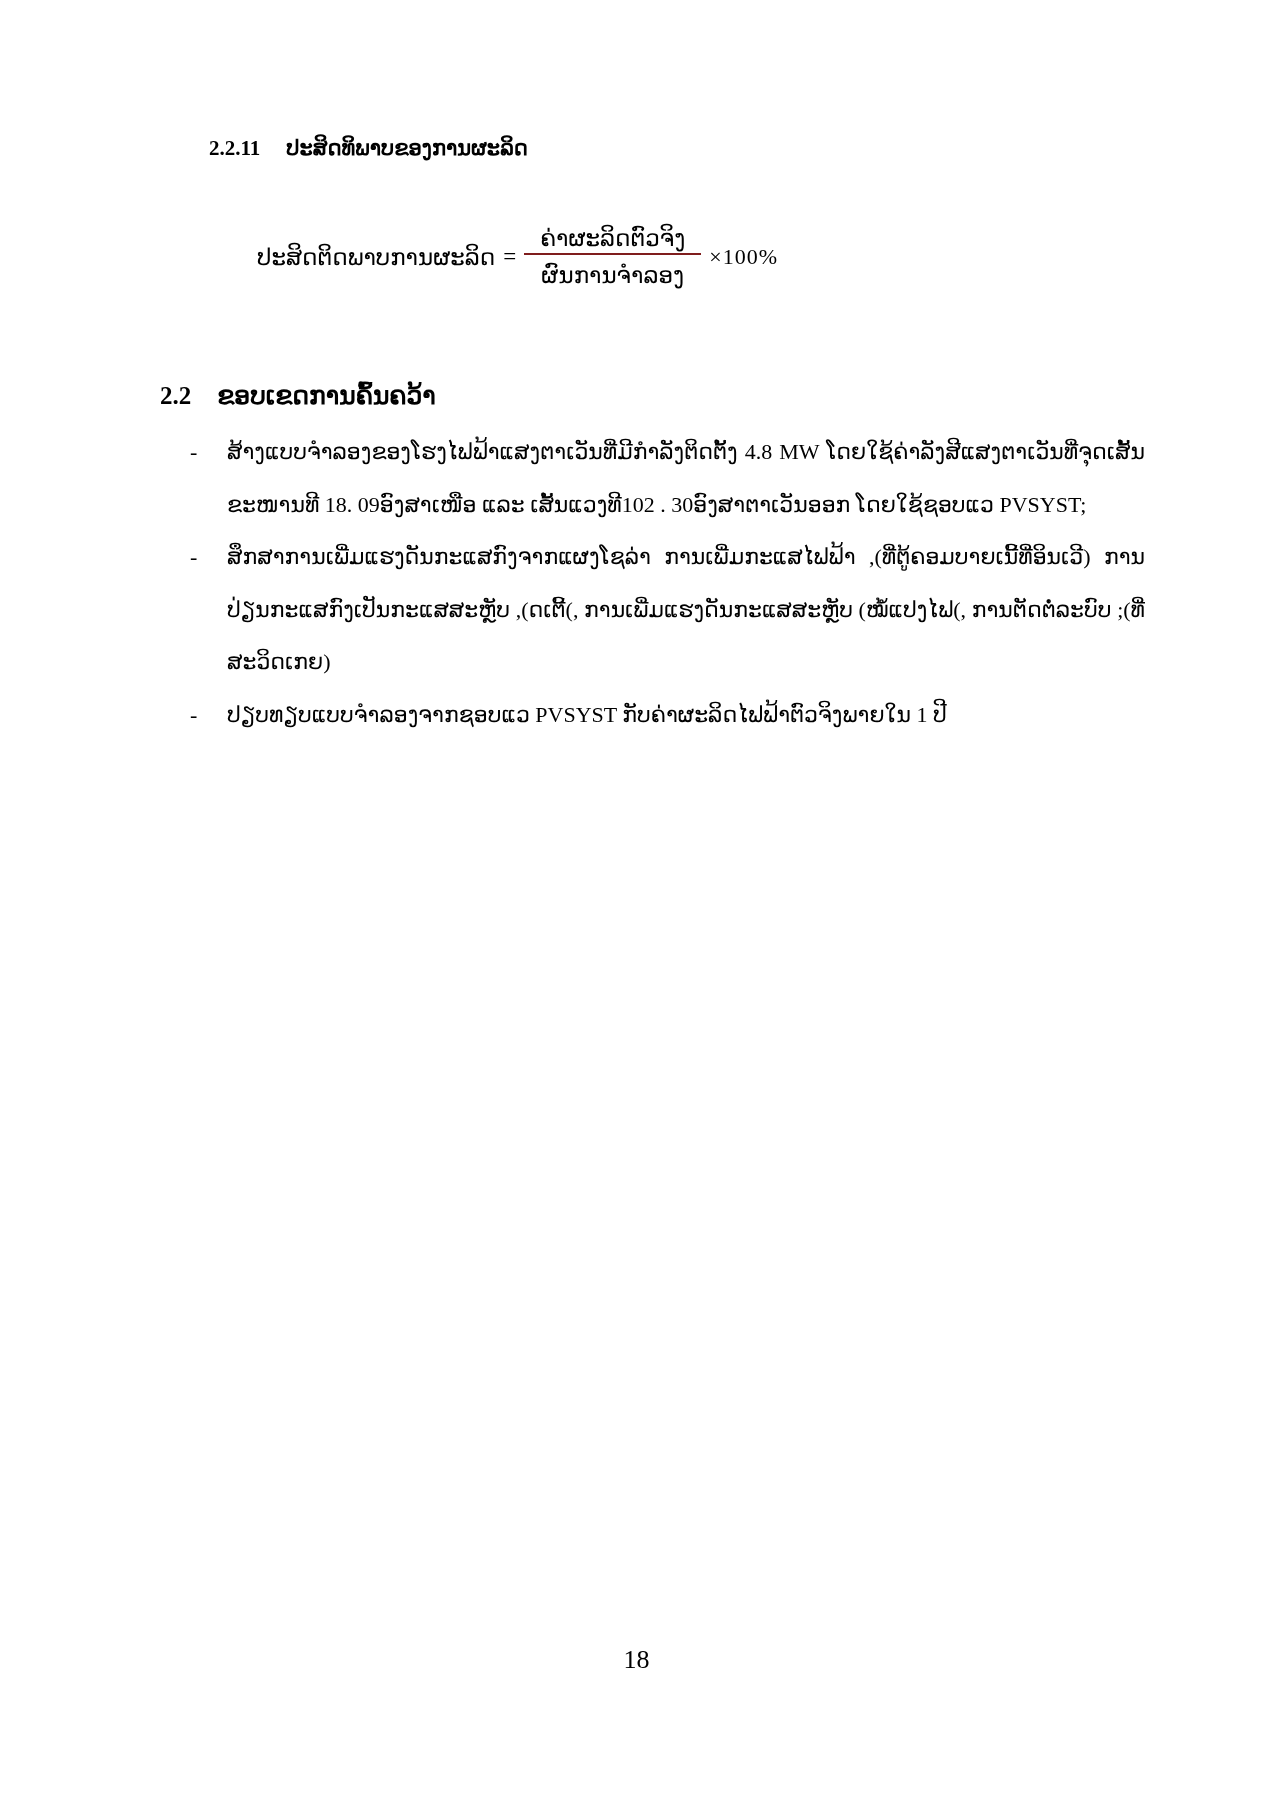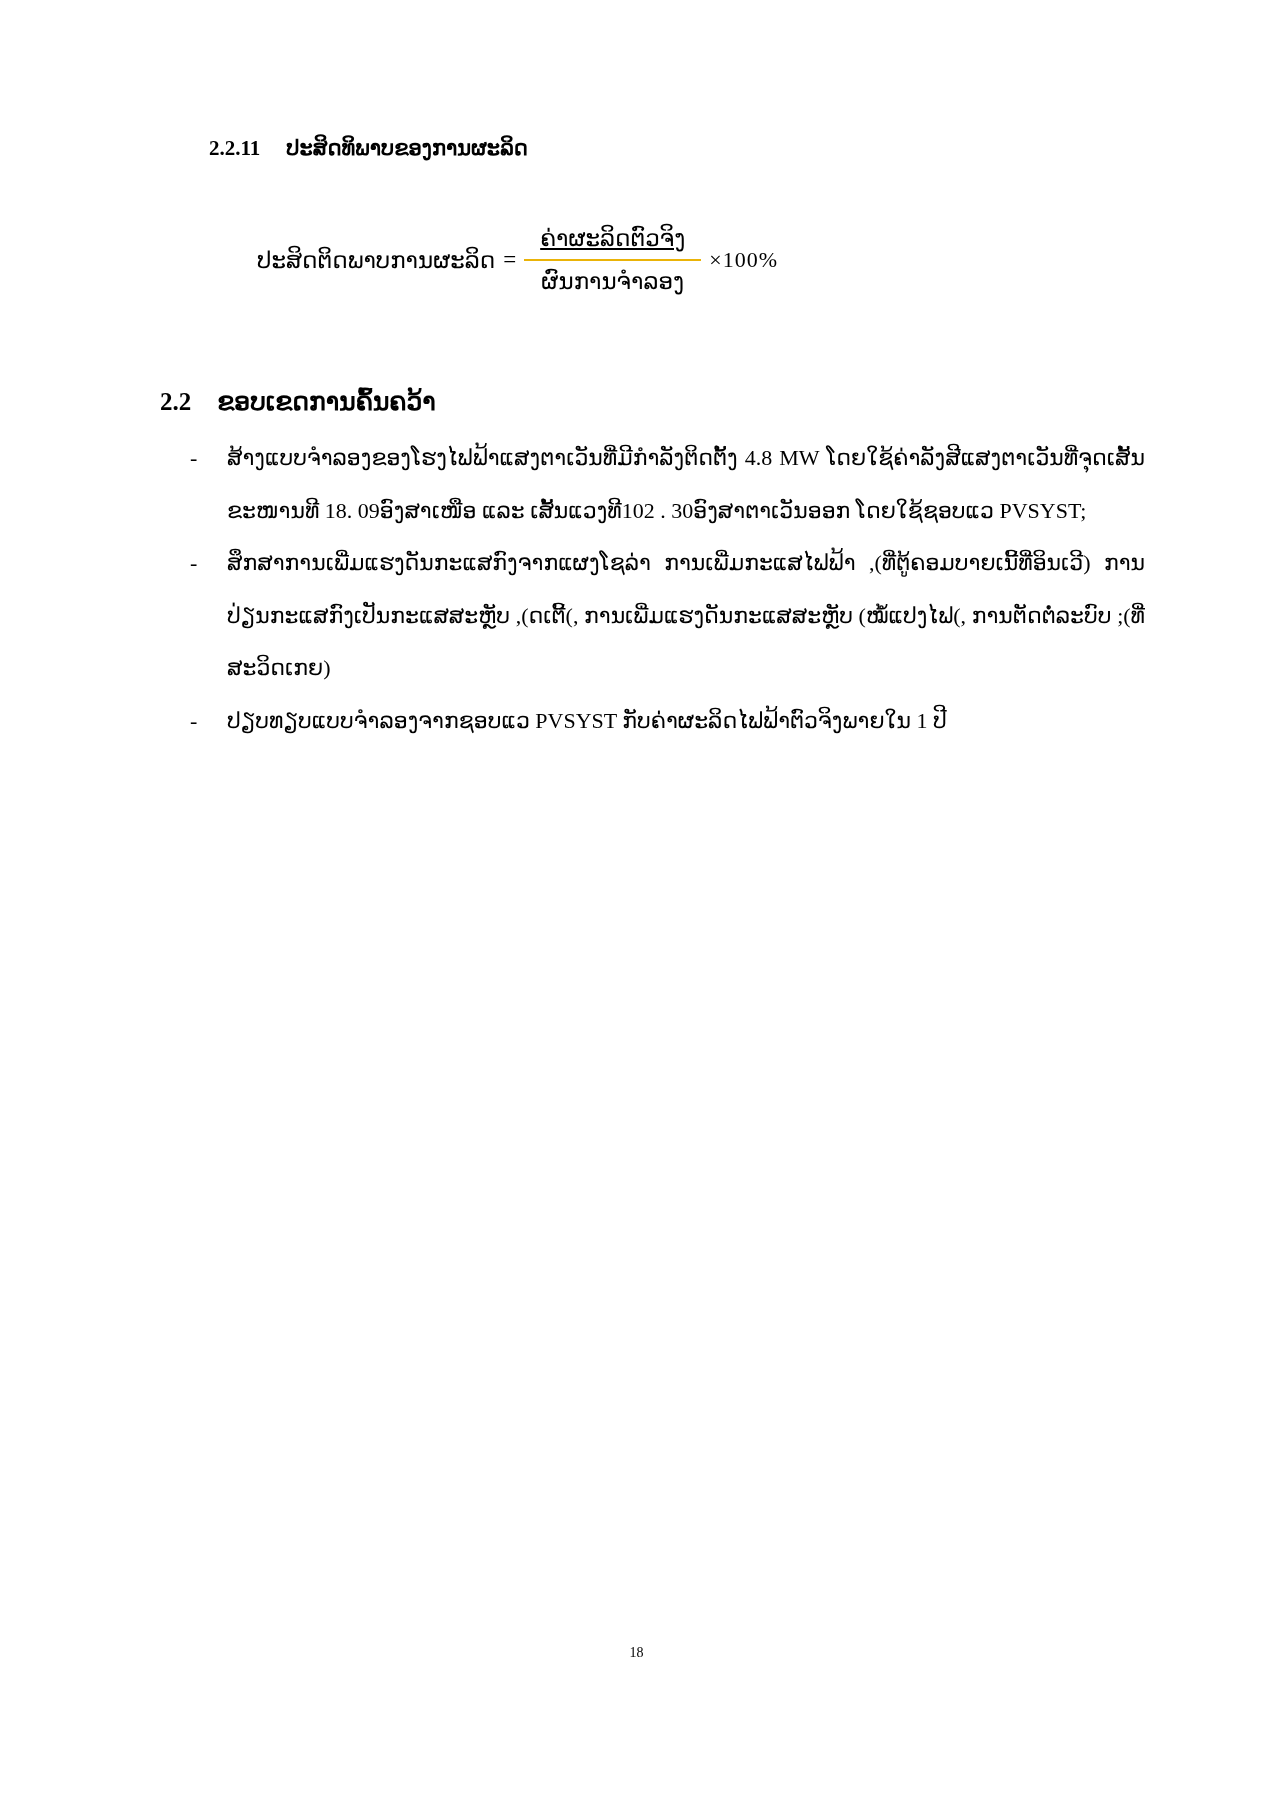--- a/index.html
+++ b/index.html
@@ -43,25 +43,24 @@
     width: fit-content;
     gap: 8px;
     font-size: 23px;
   }
   .frac {
     display: inline-flex;
     flex-direction: column;
     text-align: center;
   }
   .frac .num {
-    padding: 0 16px 7px 16px;
-    text-decoration: underline;
+    padding: 0 16px 1px 16px;
   }
   .frac .den {
-    border-top: 2px solid #eab308;
+    border-top: 2px solid #7f1d1d;
     padding: 7px 16px 0 16px;
   }
   .f-mult {
     font-size: 22px;
     letter-spacing: 1px;
   }
   .h2-row {
     font-weight: bold;
     font-size: 25px;
     margin: 92px 0 0 33px;
@@ -85,21 +84,21 @@
     position: absolute;
     left: -37px;
     top: 0;
   }
   .page-number {
     position: absolute;
     left: 0;
     top: 1645px;
     width: 100%;
     text-align: center;
-    font-size: 14px;
+    font-size: 26px;
   }
 </style>
 </head>
 <body>
 
 <div class="page">
 
   <div class="h1-row">
     <span>2.2.11</span>
     <span>ປະສິດທິພາບຂອງການຜະລິດ</span>

